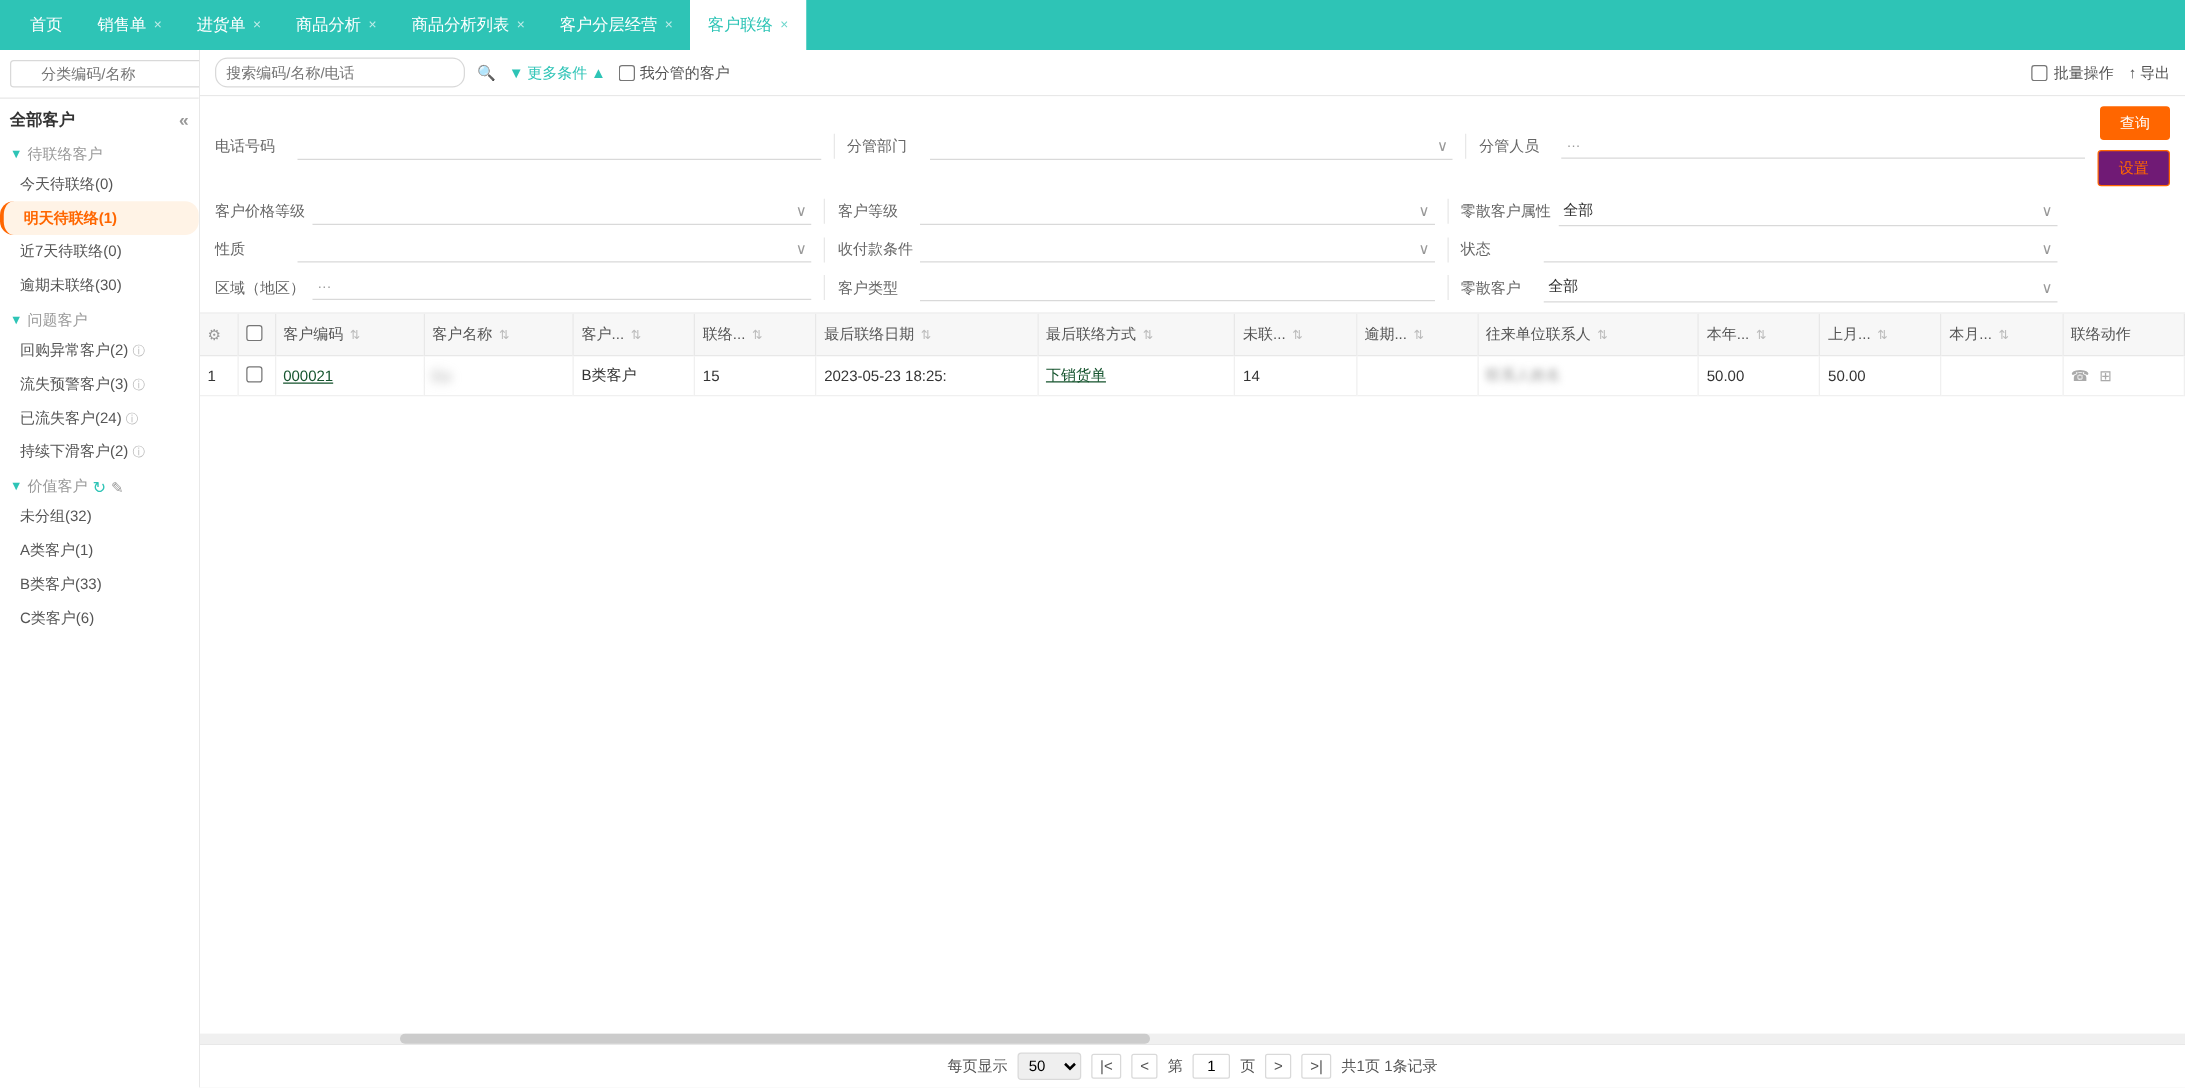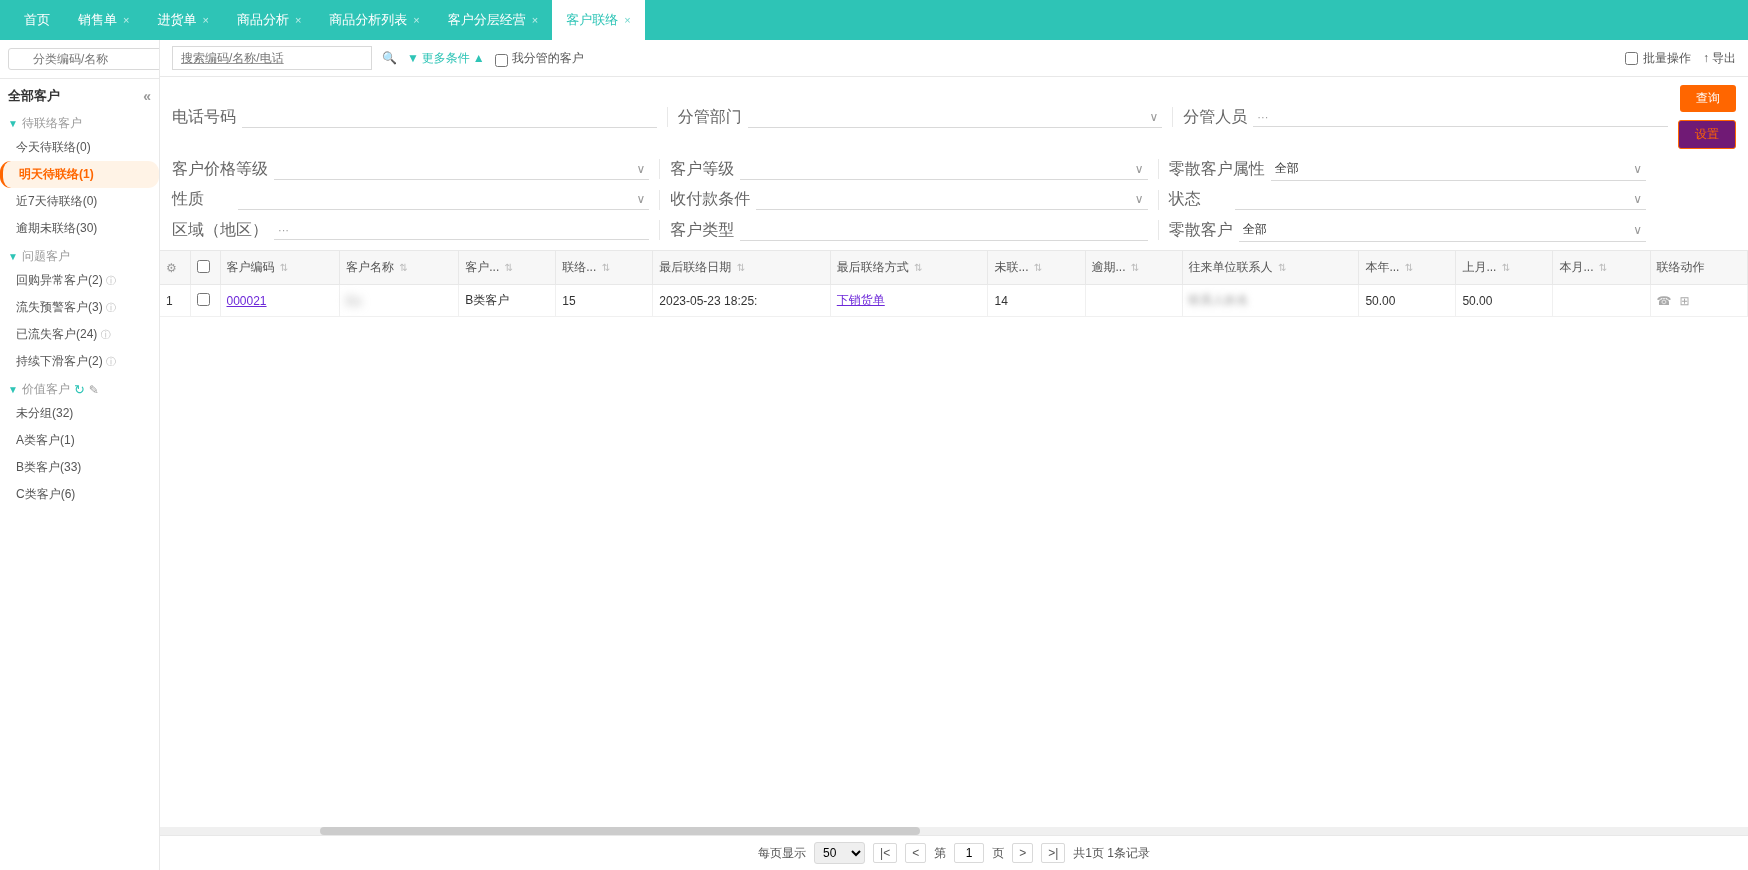--- a/index.html
+++ b/index.html
@@ -97,40 +97,39 @@
     .filter-toolbar {
       background: #fff;
       border-bottom: 1px solid #e8e8e8;
       padding: 6px 12px;
       display: flex;
       align-items: center;
       gap: 10px;
     }
     .filter-search-input {
       border: 1px solid #d9d9d9;
-      border-radius: 0;
+      border-radius: 10px;
       padding: 4px 8px;
       font-size: 12px;
       width: 200px;
       color: #999;
-      text-decoration: underline;
     }
     .filter-btn {
       display: flex;
       align-items: center;
       gap: 3px;
       color: #2ec4b6;
       cursor: pointer;
       font-size: 12px;
       border: none;
       background: none;
     }
     .checkbox-label {
       display: flex;
-      align-items: flex-end;
+      align-items: center;
       gap: 4px;
       font-size: 12px;
       color: #555;
       cursor: pointer;
     }
     .toolbar-right {
       margin-left: auto;
       display: flex;
       align-items: center;
       gap: 12px;
@@ -166,21 +165,21 @@
     }
     .filter-row:last-child { margin-bottom: 0; }
     .filter-field {
       display: flex;
       align-items: center;
       flex: 1;
       min-width: 0;
     }
     .filter-label {
       color: #666;
-      font-size: 16px;
+      font-size: 12px;
       white-space: nowrap;
       margin-right: 6px;
       min-width: 60px;
     }
     .filter-input {
       flex: 1;
       border: none;
       border-bottom: 1px solid #d9d9d9;
       padding: 3px 4px;
       font-size: 12px;
@@ -246,21 +245,21 @@
       position: relative;
     }
     thead th .sort-icon { color: #bbb; font-size: 10px; margin-left: 2px; }
     tbody tr { border-bottom: 1px solid #f0f0f0; }
     tbody td {
       padding: 7px 6px;
       color: #333;
       white-space: nowrap;
       border-right: 1px solid #f0f0f0;
     }
-    .td-link { color: #6d28d9; cursor: pointer; text-decoration: underline; }
+    .td-link { color: #14532d; cursor: pointer; text-decoration: underline; }
     .td-blur { filter: blur(3px); color: #999; }
     .action-icons { display: flex; gap: 8px; color: #aaa; cursor: pointer; }
     .settings-col { color: #999; cursor: pointer; }
 
     
     .table-footer {
       background: #fff;
       border-top: 1px solid #e8e8e8;
       padding: 6px 12px;
       display: flex;

